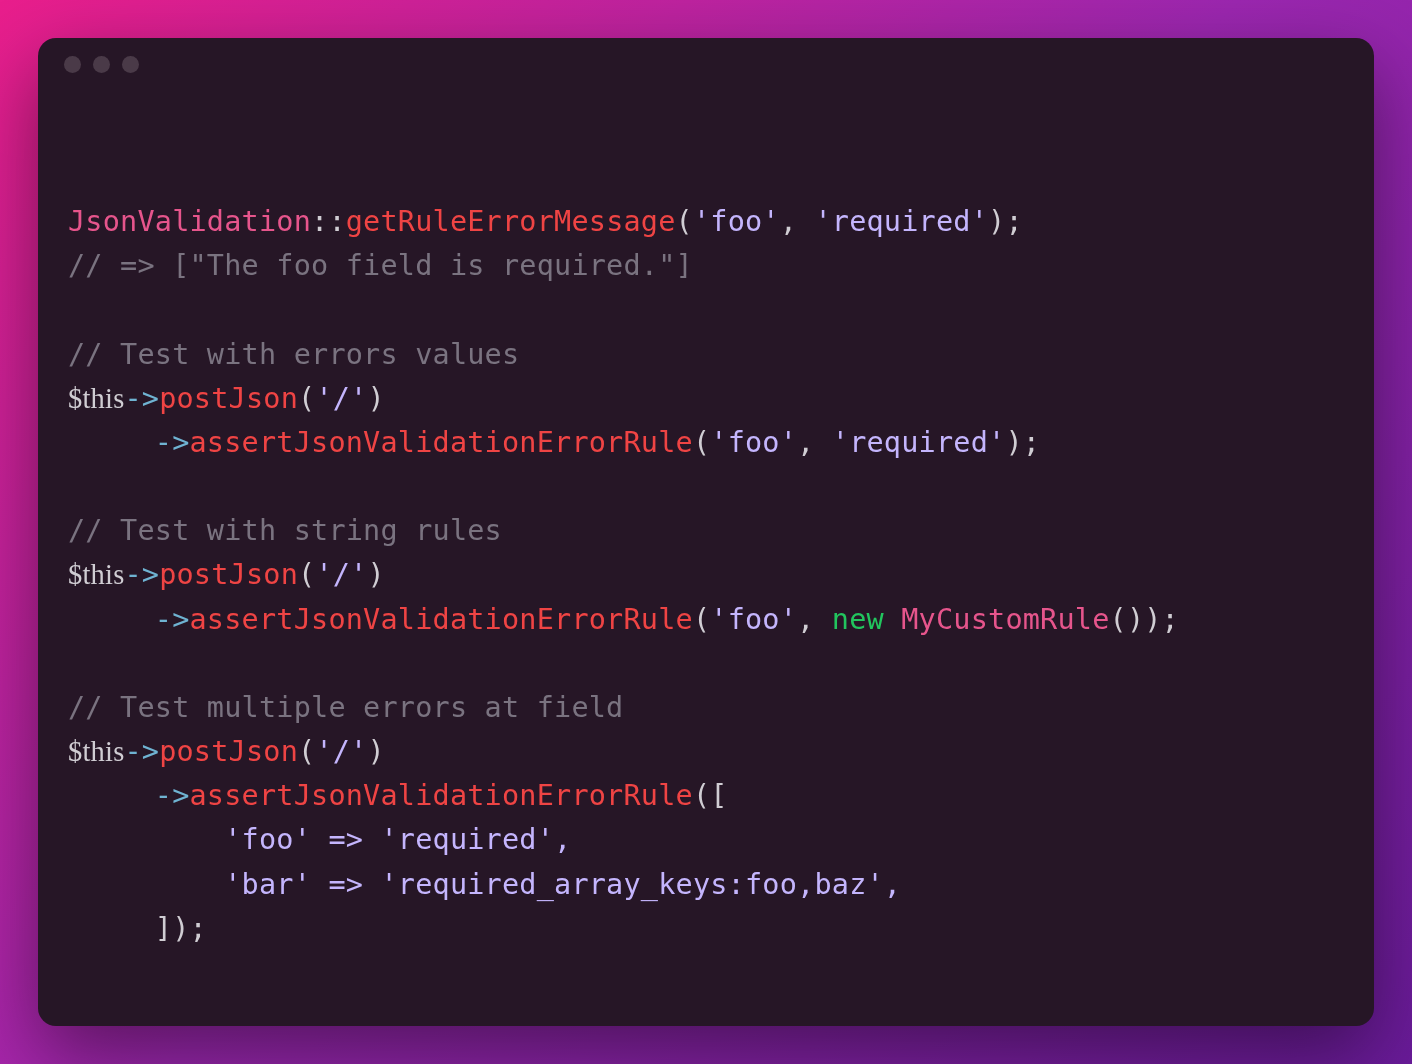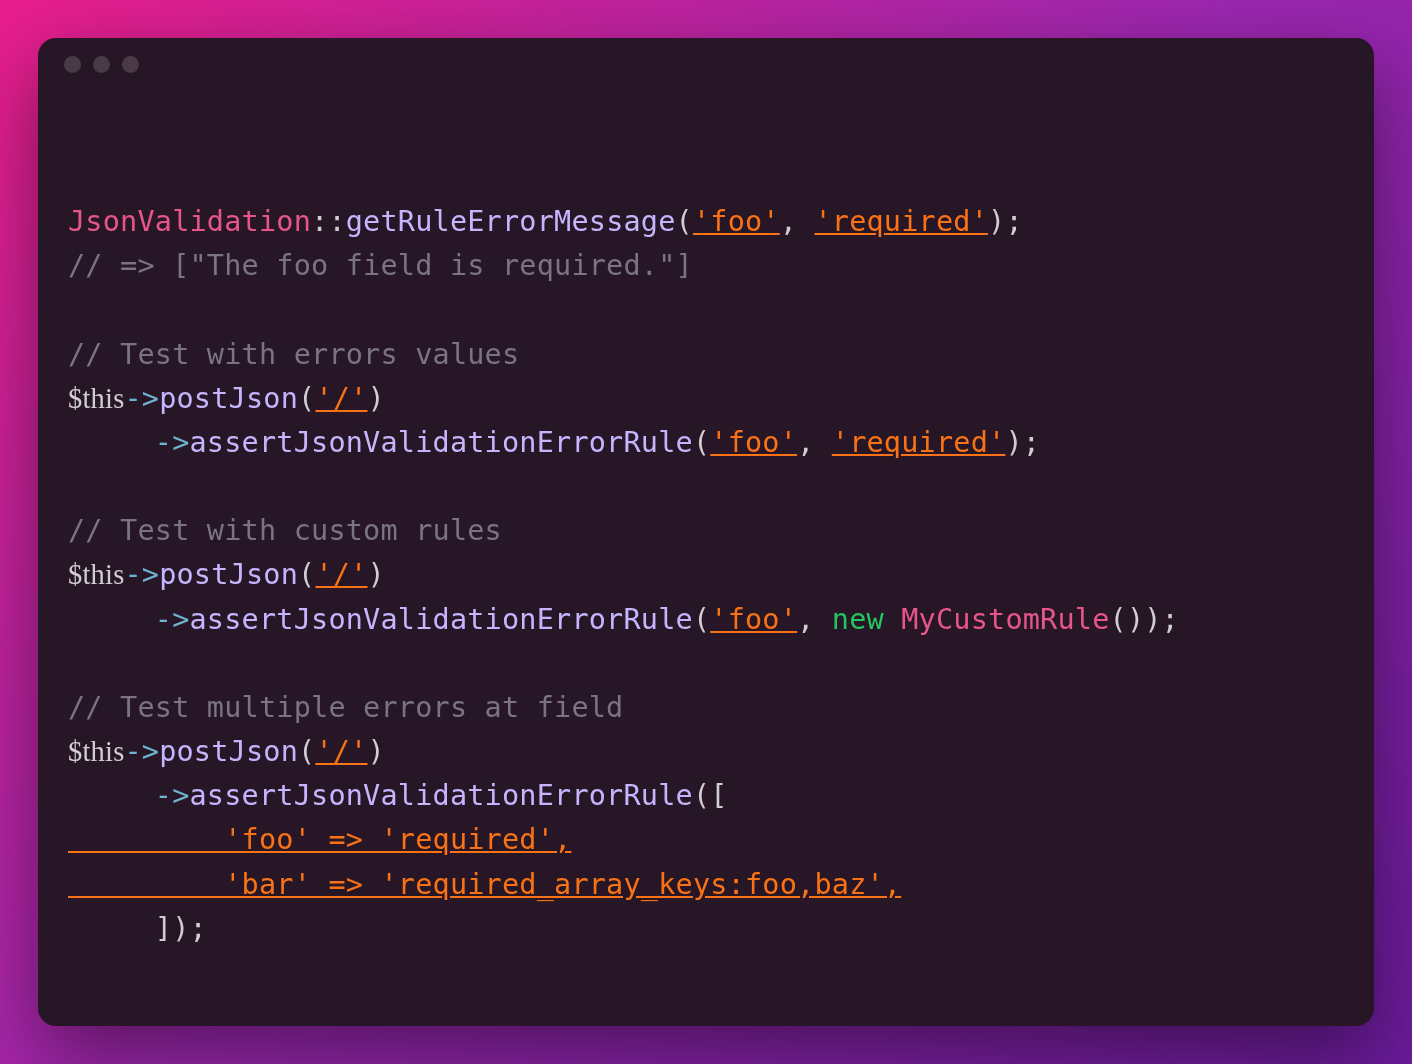--- a/index.html
+++ b/index.html
@@ -36,22 +36,22 @@
   .code {
     padding: 110px 30px 30px 30px;
     font-size: 28.5px;
     line-height: 1.55;
     white-space: pre;
     color: #d0cdd3;
     letter-spacing: 0.2px;
   }
   .c-class   { color: #e6558c; text-align: center; }
   .c-op      { color: #d0cdd3; }
-  .c-method  { color: #c4b5fd; }
-  .c-str     { color: #f97316; text-decoration: underline; }
+  .c-method  { color: #ef4444; }
+  .c-str     { color: #c4b5fd; }
   .c-comment { color: #7a7380; }
   .c-var     { color: #d0cdd3; font-family: Liberation Serif, serif; }
   .c-arrow   { color: #6fb3d2; }
   .c-kw      { color: #22c55e; }
   .c-paren   { color: #d0cdd3; }
 </style>
 </head>
 <body>
 
 <div class="window">
@@ -60,21 +60,21 @@
     <div class="dot"></div>
     <div class="dot"></div>
   </div>
   <div class="code"><span><span class="c-class">JsonValidation</span><span class="c-op">::</span><span class="c-method">getRuleErrorMessage</span><span class="c-paren">(</span><span class="c-str">'foo'</span><span class="c-op">, </span><span class="c-str">'required'</span><span class="c-paren">);</span></span>
 <span class="c-comment">// =&gt; ["The foo field is required."]</span>
 <span></span>
 <span class="c-comment">// Test with errors values</span>
 <span><span class="c-var">$this</span><span class="c-arrow">-&gt;</span><span class="c-method">postJson</span><span class="c-paren">(</span><span class="c-str">'/'</span><span class="c-paren">)</span></span>
 <span><span>     </span><span class="c-arrow">-&gt;</span><span class="c-method">assertJsonValidationErrorRule</span><span class="c-paren">(</span><span class="c-str">'foo'</span><span class="c-op">, </span><span class="c-str">'required'</span><span class="c-paren">);</span></span>
 <span></span>
-<span class="c-comment">// Test with custom rules</span>
+<span class="c-comment">// Test with string rules</span>
 <span><span class="c-var">$this</span><span class="c-arrow">-&gt;</span><span class="c-method">postJson</span><span class="c-paren">(</span><span class="c-str">'/'</span><span class="c-paren">)</span></span>
 <span><span>     </span><span class="c-arrow">-&gt;</span><span class="c-method">assertJsonValidationErrorRule</span><span class="c-paren">(</span><span class="c-str">'foo'</span><span class="c-op">, </span><span class="c-kw">new</span><span> </span><span class="c-class">MyCustomRule</span><span class="c-paren">()</span><span class="c-paren">);</span></span>
 <span></span>
 <span class="c-comment">// Test multiple errors at field</span>
 <span><span class="c-var">$this</span><span class="c-arrow">-&gt;</span><span class="c-method">postJson</span><span class="c-paren">(</span><span class="c-str">'/'</span><span class="c-paren">)</span></span>
 <span><span>     </span><span class="c-arrow">-&gt;</span><span class="c-method">assertJsonValidationErrorRule</span><span class="c-paren">([</span></span>
 <span class="c-str">         'foo' =&gt; 'required',</span>
 <span class="c-str">         'bar' =&gt; 'required_array_keys:foo,baz',</span>
 <span class="c-paren">     ]);</span></div>
 </div>

